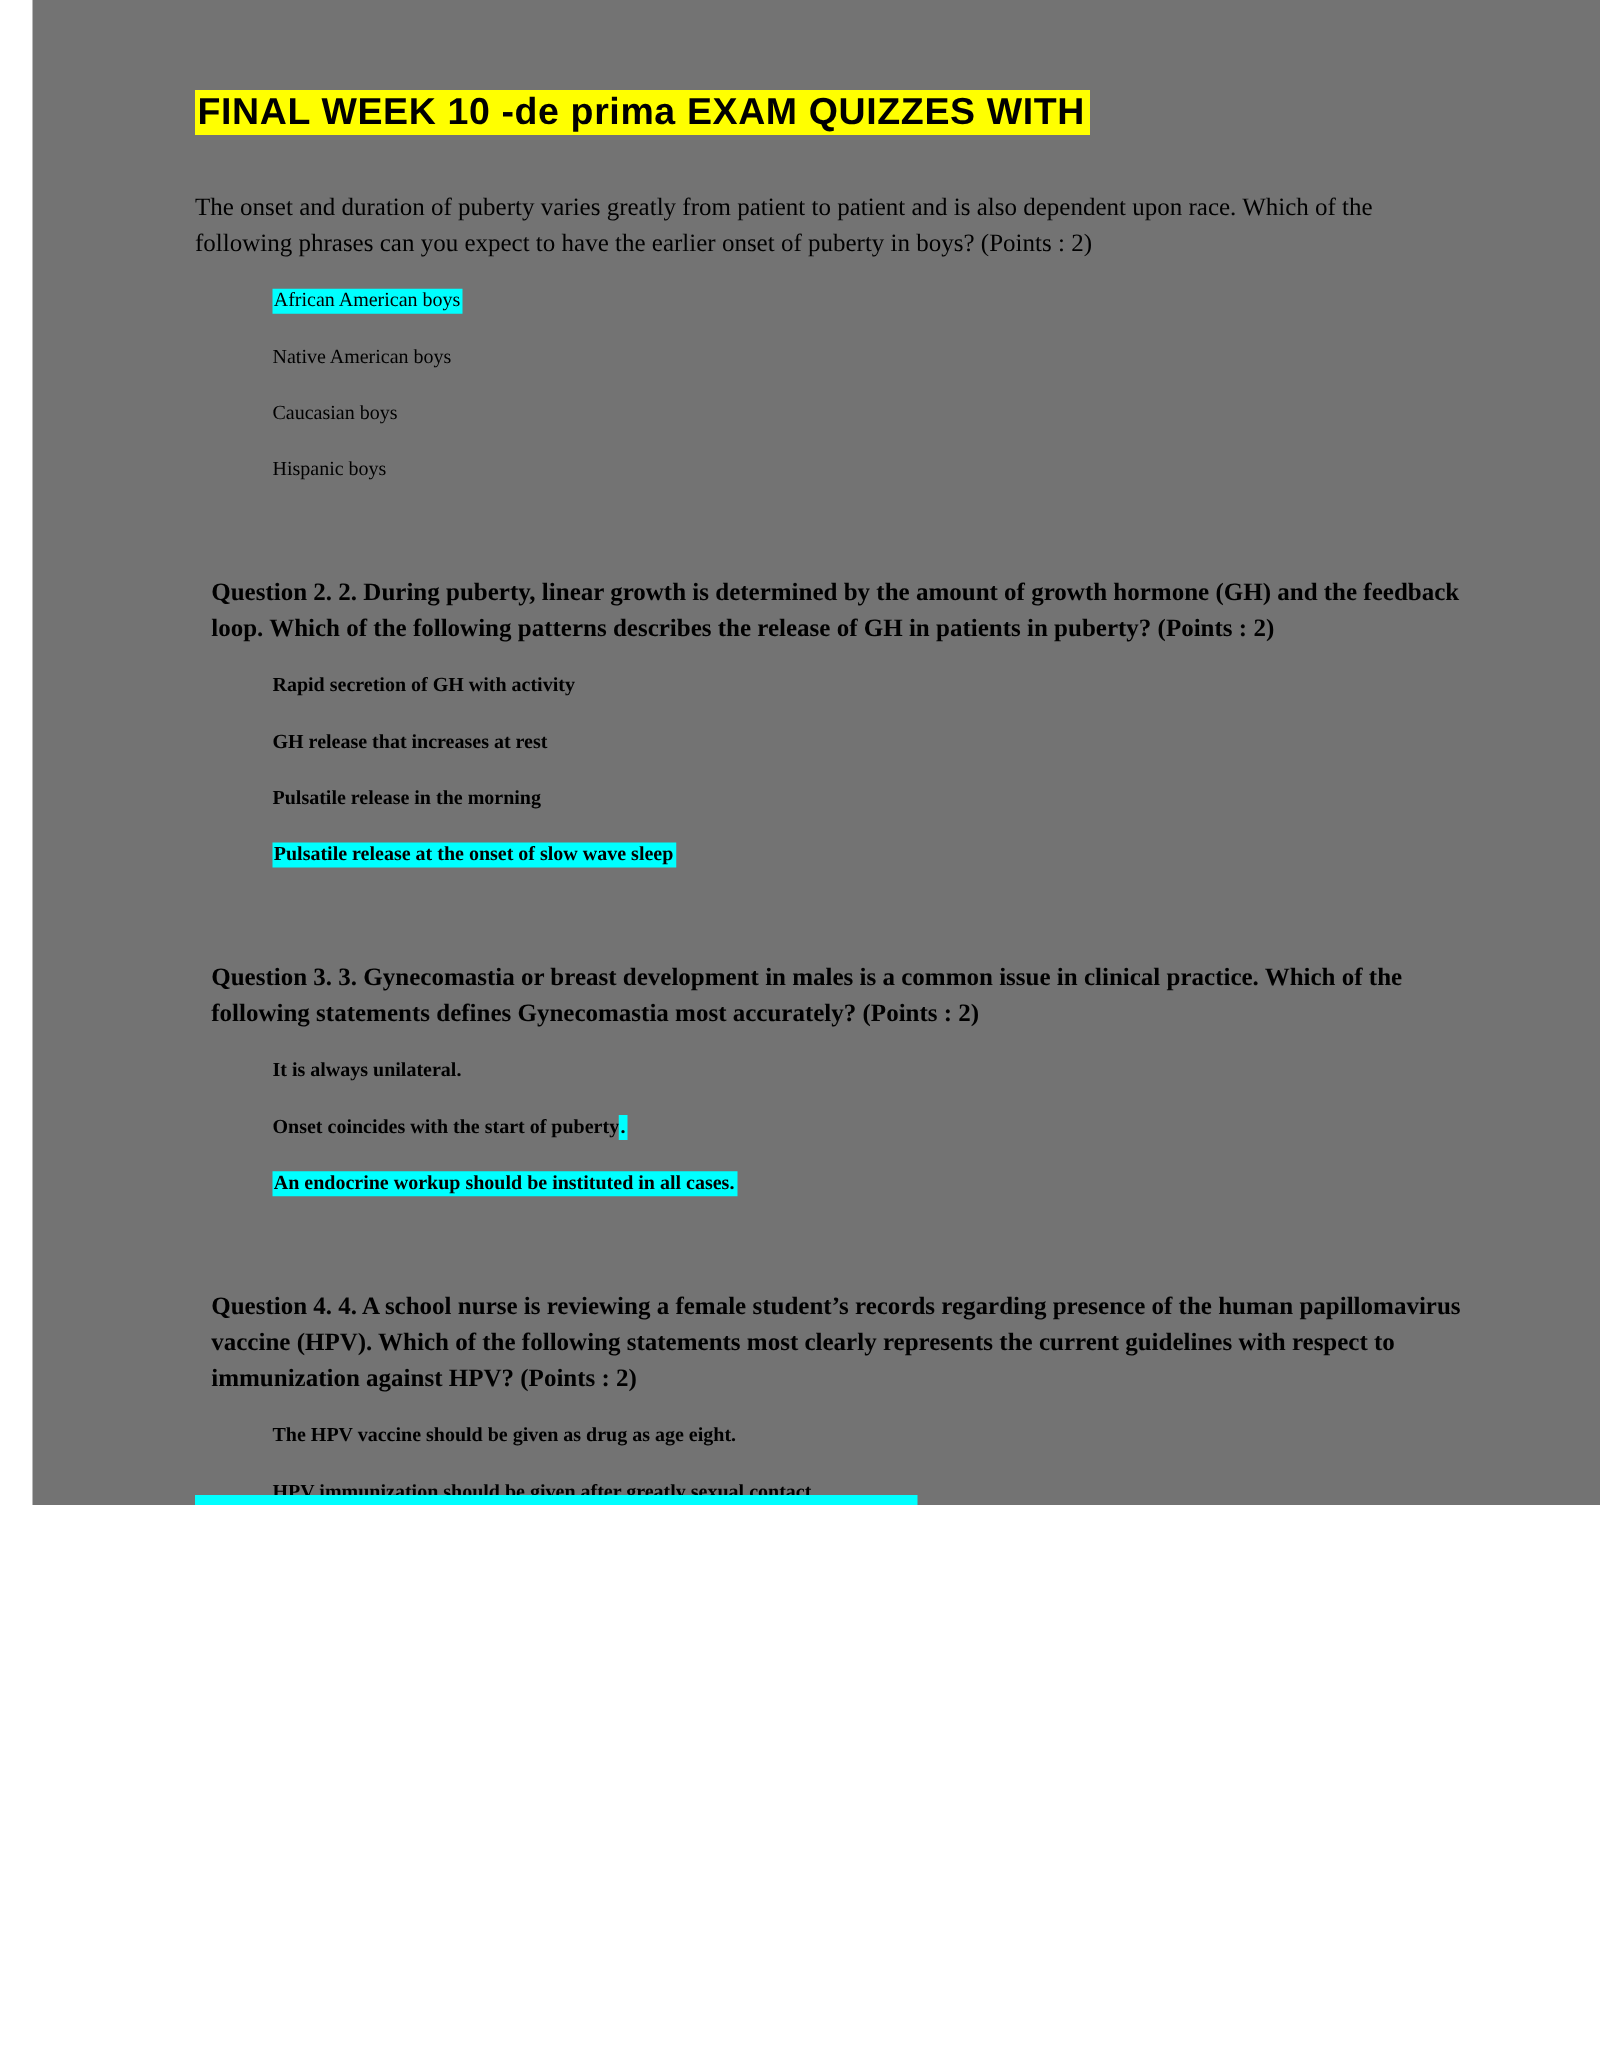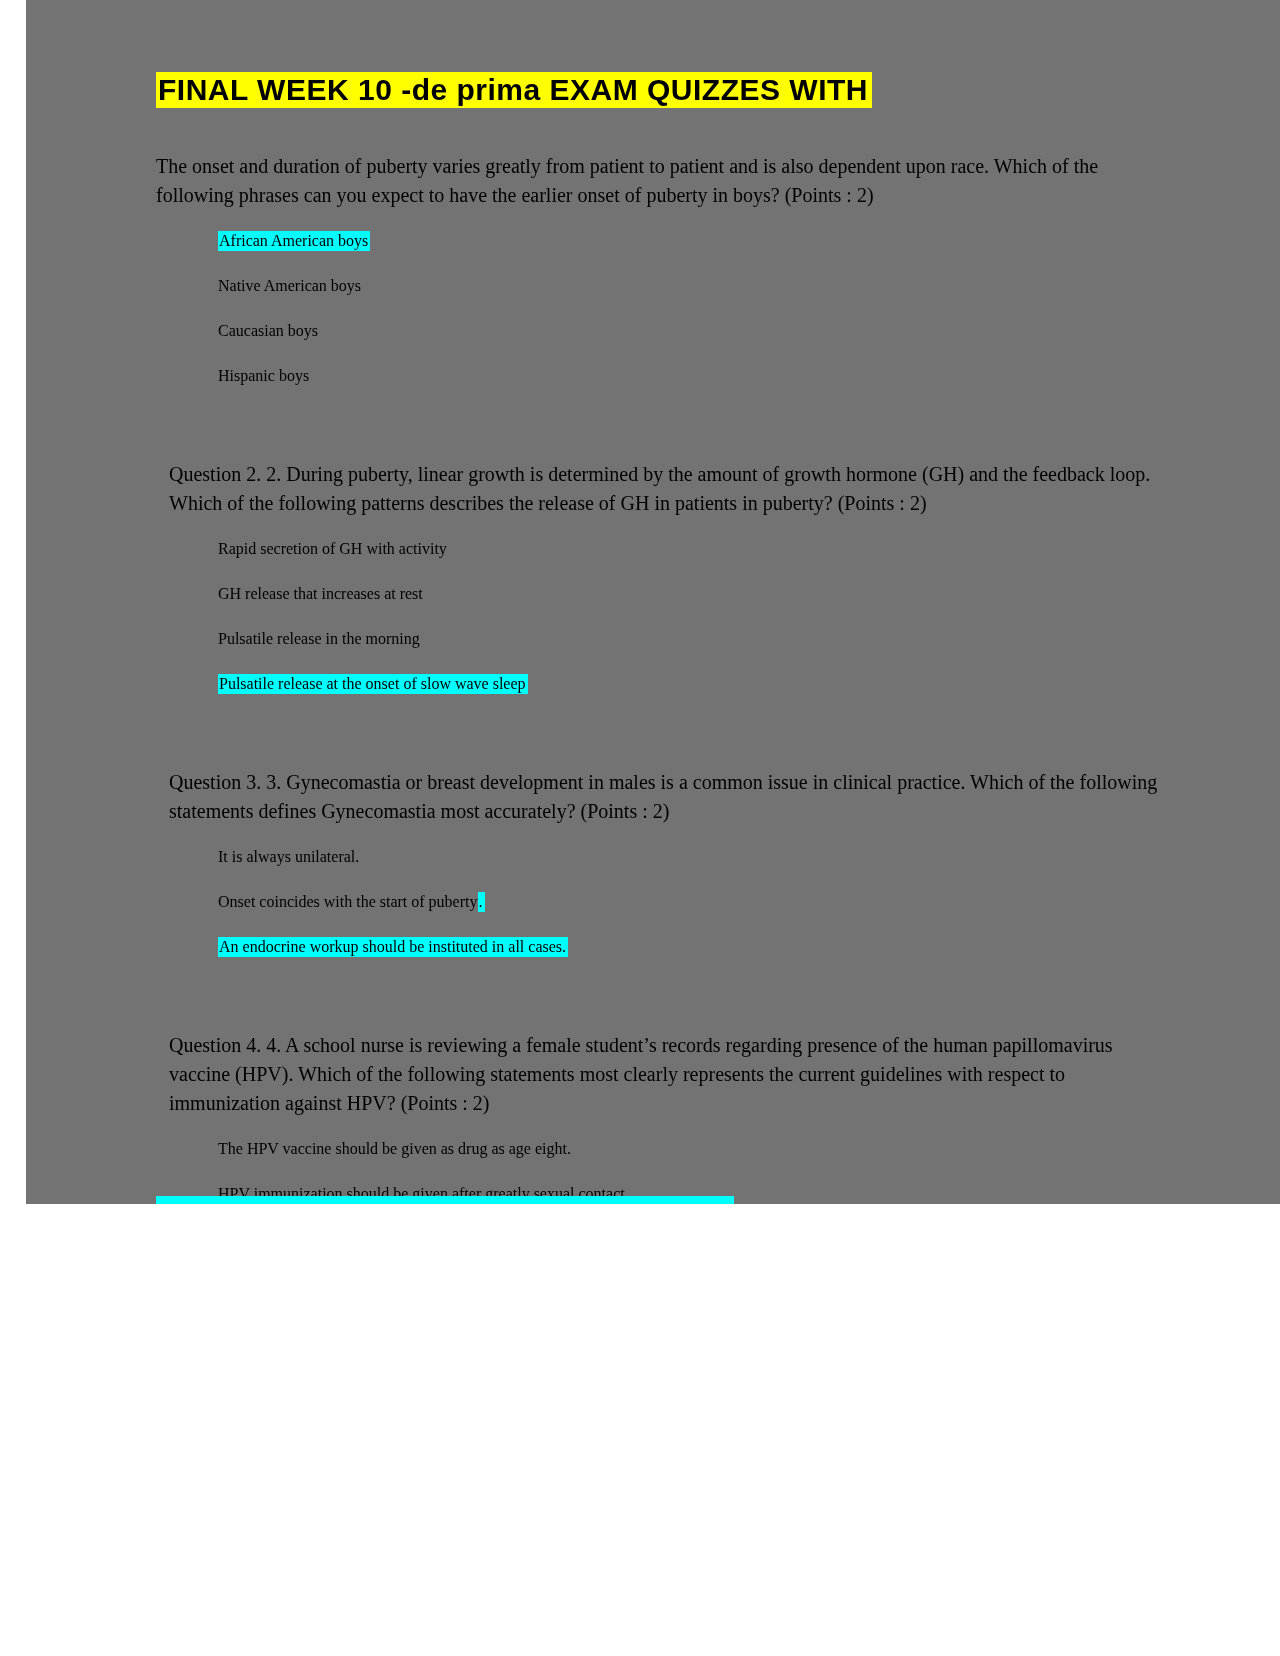--- a/index.html
+++ b/index.html
@@ -28,21 +28,21 @@
     padding: 1px 4px 2px 2px;
     box-decoration-break: clone;
   }
   .question-prompt {
     font-size: 20px;
     line-height: 29px;
     margin: 0 0 10px 13px;
     max-width: 1010px;
   }
   .question-prompt.first { margin-left: 0; }
-  .question-block + .question-block { margin-top: 70px; }
+  .question-block + .question-block { margin-top: 70px; font-weight: bold; }
   .option-row {
     font-size: 16px;
     line-height: 29px;
     margin: 16px 0 16px 62px;
     max-width: 950px;
   }
   .hl-cyan {
     background: var(--hl-cyan, #00ffff);
     padding: 1px 2px 2px 1px;
   }

